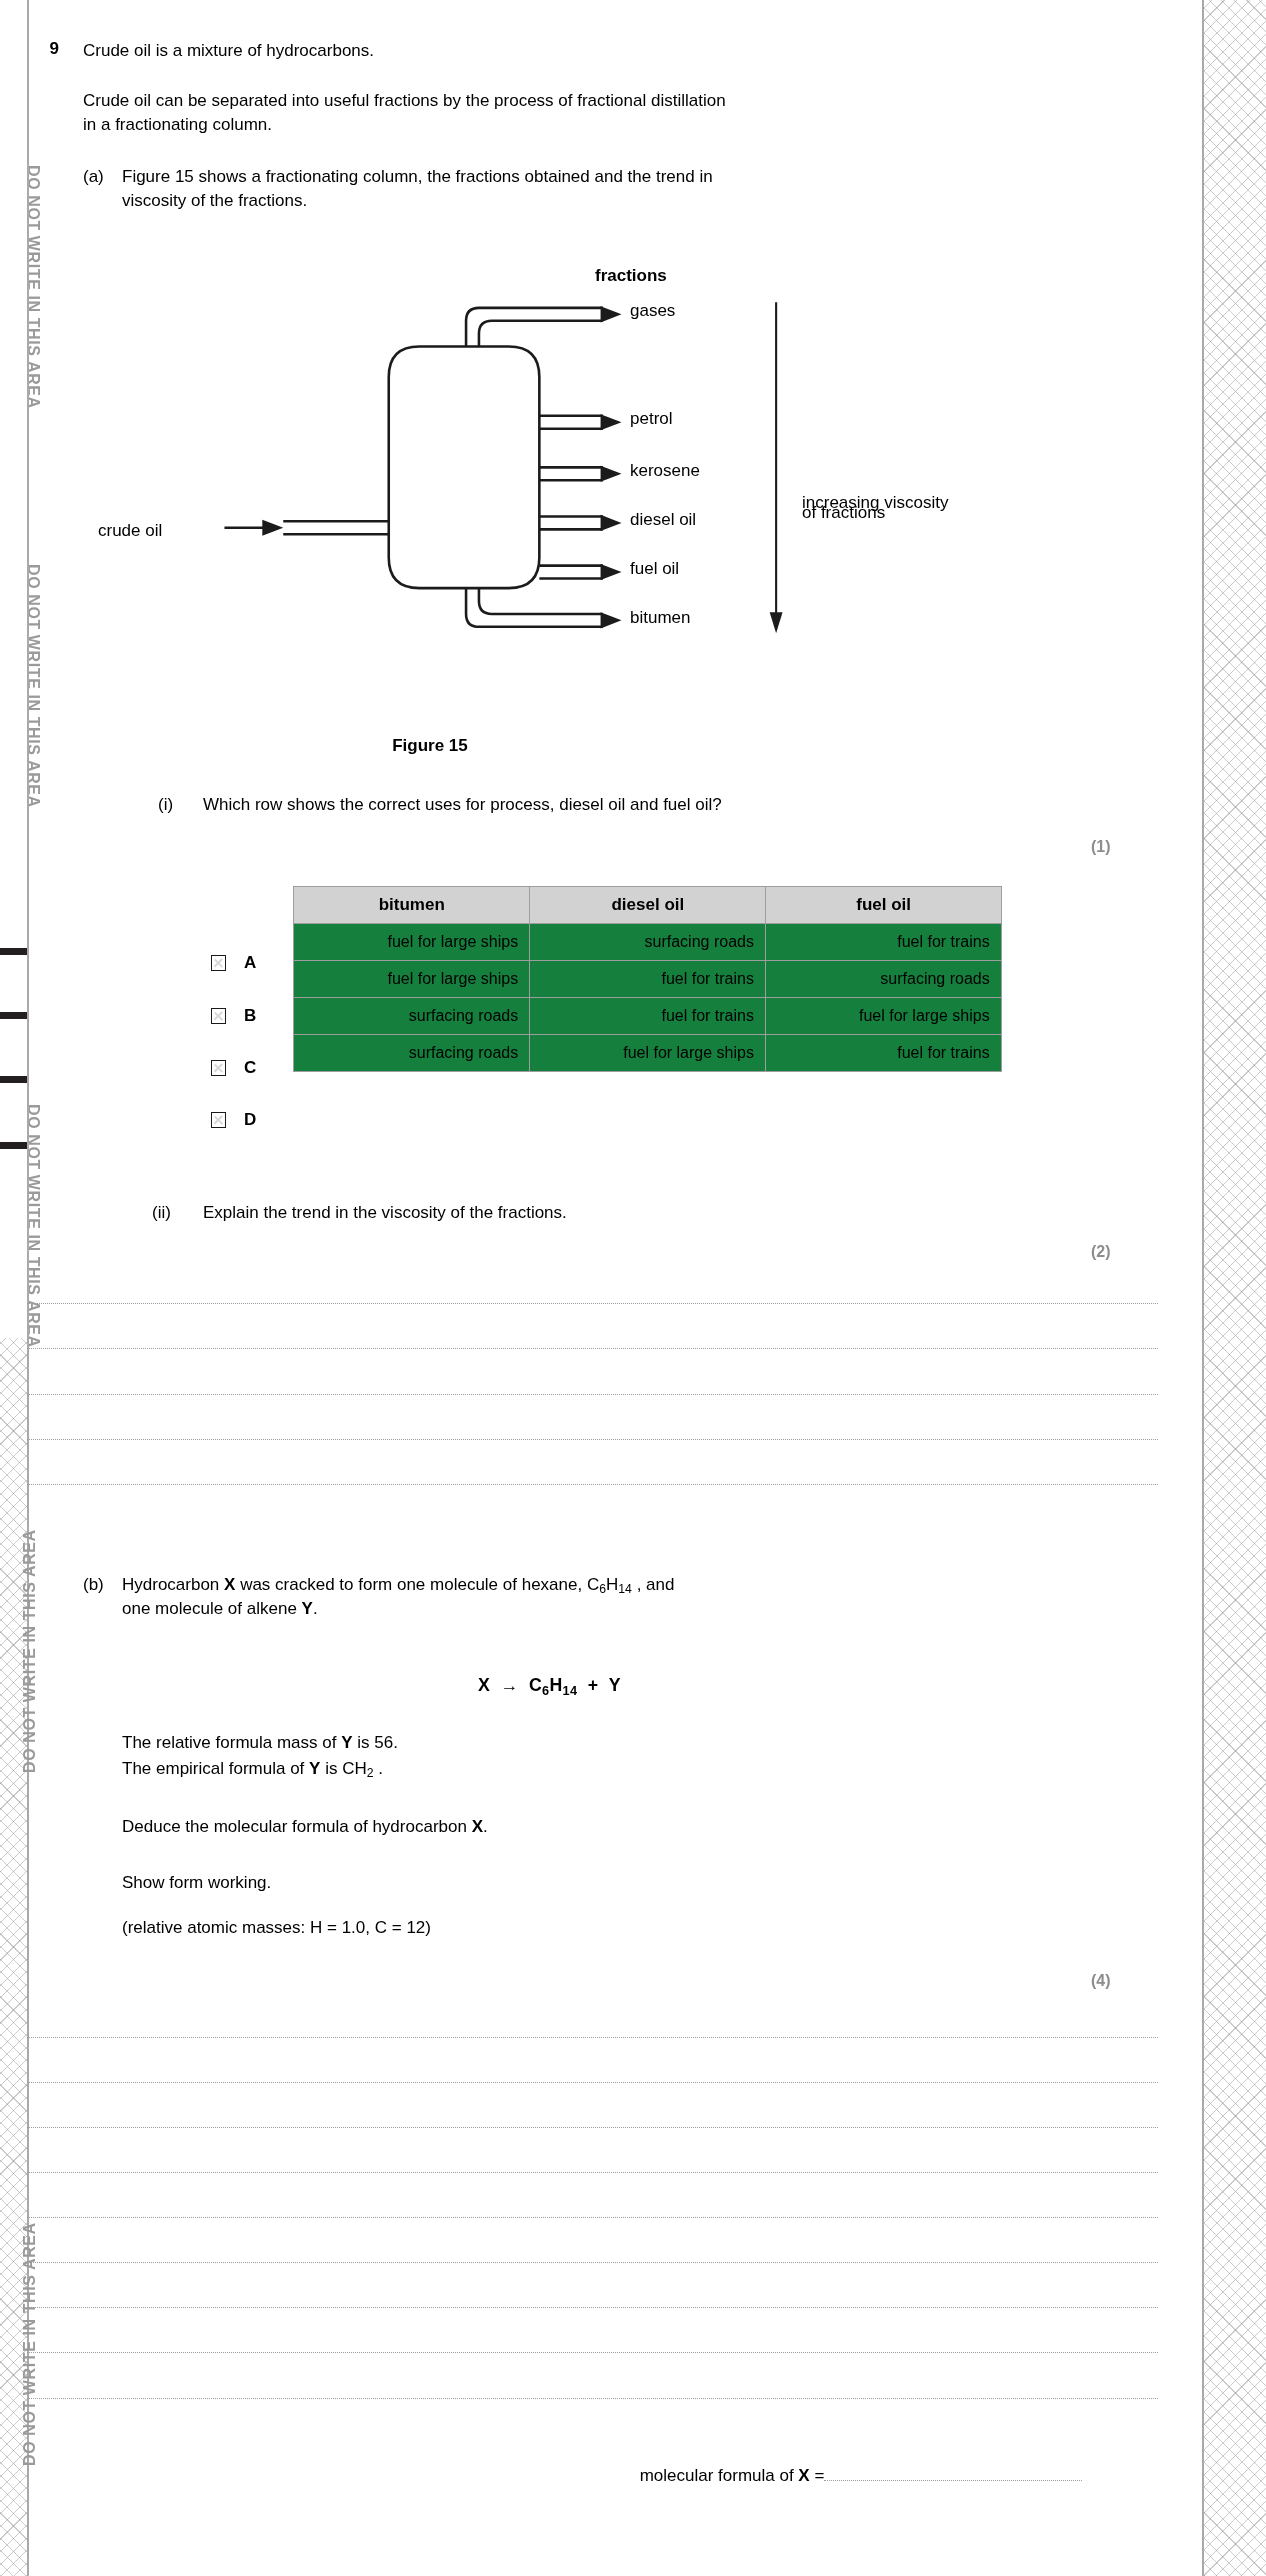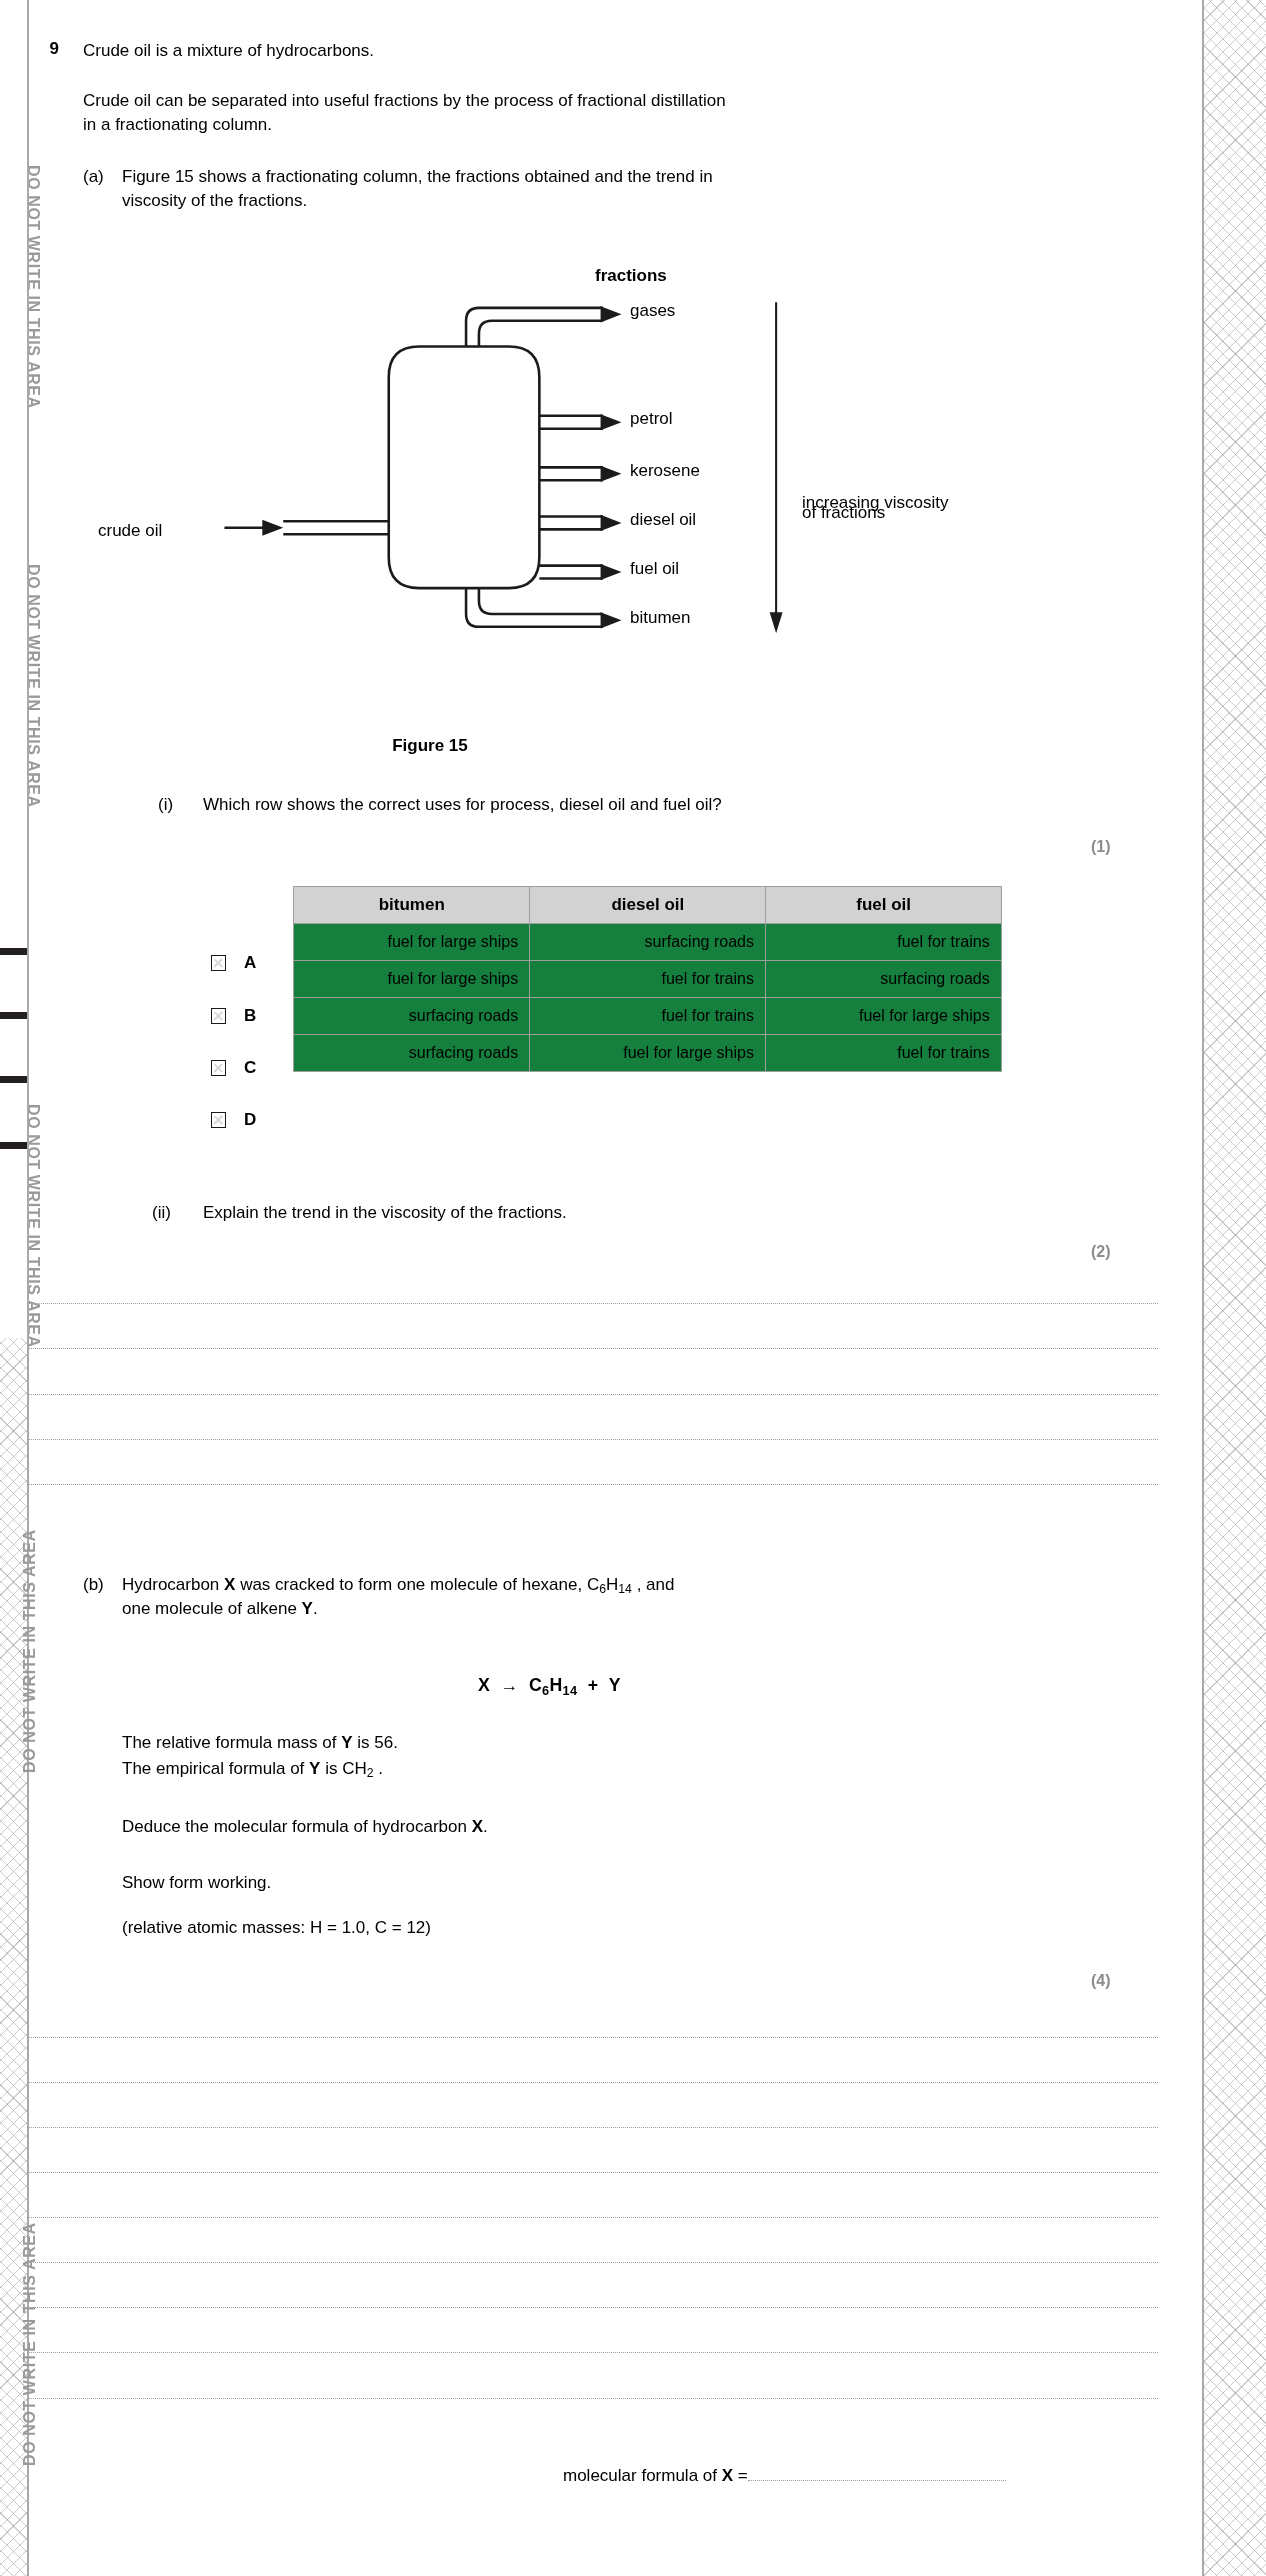--- a/index.html
+++ b/index.html
@@ -412,19 +412,19 @@
     <div class="dotline" style="left:0px;top:2035px;width:1131px;"></div>
     <div class="dotline" style="left:0px;top:2080px;width:1131px;"></div>
     <div class="dotline" style="left:0px;top:2125px;width:1131px;"></div>
     <div class="dotline" style="left:0px;top:2170px;width:1131px;"></div>
     <div class="dotline" style="left:0px;top:2215px;width:1131px;"></div>
     <div class="dotline" style="left:0px;top:2260px;width:1131px;"></div>
     <div class="dotline" style="left:0px;top:2305px;width:1131px;"></div>
     <div class="dotline" style="left:0px;top:2350px;width:1131px;"></div>
     <div class="dotline" style="left:0px;top:2396px;width:1131px;"></div>
 
-    <div class="para" style="left:536px;top:2464px;width:596px;">
+    <div class="para" style="left:536px;top:2464px;width:596px;text-align:center;">
       <span>molecular formula of </span><span class="bold">X</span><span> =</span><span class="dotline-short" style="width:258px;"></span>
     </div>
 
   </div>
 </div>
 
 
 </body></html>

